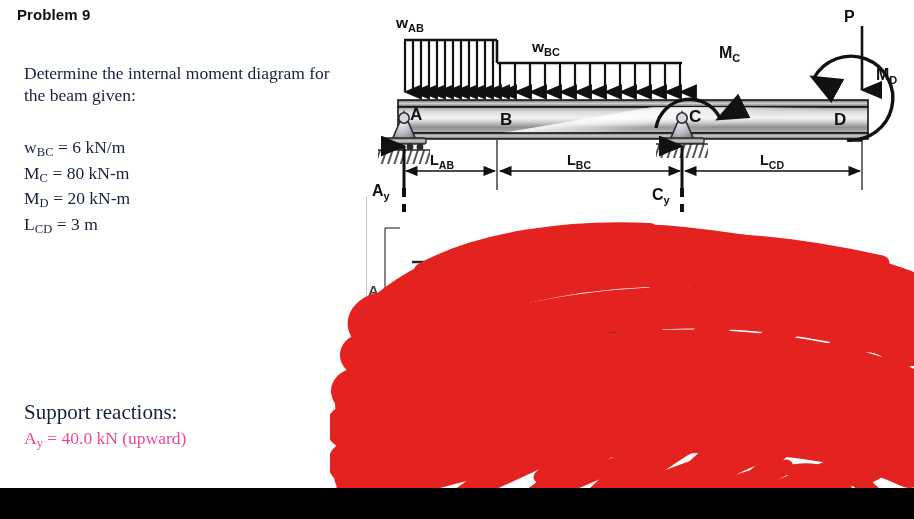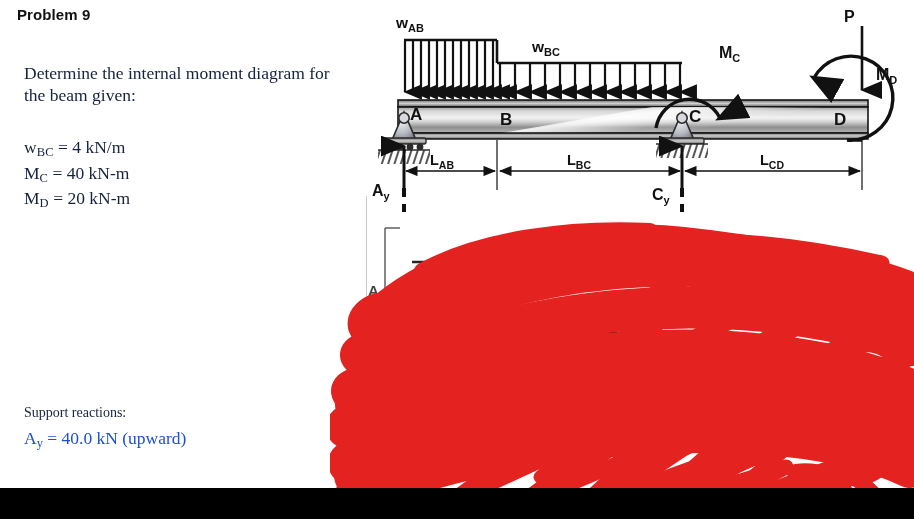--- a/index.html
+++ b/index.html
@@ -24,22 +24,22 @@
     font-weight:bold;font-size:15px;color:#111;letter-spacing:0.1px;
   }
   .prompt{
     position:absolute;left:24px;top:62px;width:310px;
     font-size:17.5px;color:#16213c;line-height:1.26;
   }
   .givens{position:absolute;left:24px;top:135px;width:320px;}
   .g-line{font-size:17.5px;color:#16213c;height:25.5px;line-height:25.5px;white-space:nowrap;}
   .g-line sub{font-size:12.5px;vertical-align:baseline;position:relative;top:3px;letter-spacing:0.2px;}
   .reactions{position:absolute;left:24px;top:400px;width:320px;}
-  .r-head{font-size:14px;color:#16213c;height:25.5px;line-height:25.5px;}
-  .r-line{font-size:17.5px;color:#1d4ed8;height:25.5px;line-height:25.5px;white-space:nowrap;}
+  .r-head{font-size:21px;color:#16213c;height:25.5px;line-height:25.5px;}
+  .r-line{font-size:17.5px;color:#ec4899;height:25.5px;line-height:25.5px;white-space:nowrap;}
   .r-line sub{font-size:12.5px;vertical-align:baseline;position:relative;top:3px;}
 
   
   .figure{position:absolute;left:352px;top:0px;width:562px;height:488px;}
   .fig-svg{position:absolute;left:0;top:0;}
 
   
   .scribble{position:absolute;left:330px;top:205px;width:584px;height:314px;pointer-events:none;}
 </style>
 </head>
@@ -47,23 +47,24 @@
 
 <div class="page">
 
   <div class="left-panel">
 
     <div class="prob-title">Problem 9</div>
 
     <div class="prompt">Determine the internal moment diagram for the beam given:</div>
 
     <div class="givens">
-      <div class="g-line"><span>w</span><sub>BC</sub> <span>= 4 kN/m</span></div>
-      <div class="g-line"><span>M</span><sub>C</sub> <span>= 40 kN-m</span></div>
+      <div class="g-line"><span>w</span><sub>BC</sub> <span>= 6 kN/m</span></div>
+      <div class="g-line"><span>M</span><sub>C</sub> <span>= 80 kN-m</span></div>
       <div class="g-line"><span>M</span><sub>D</sub> <span>= 20 kN-m</span></div>
+      <div class="g-line"><span>L</span><sub>CD</sub> <span>= 3 m</span></div>
     </div>
 
     <div class="reactions">
       <div class="r-head">Support reactions:</div>
       <div class="r-line"><span>A</span><sub>y</sub> <span>= 40.0 kN (upward)</span></div>
     </div>
   </div>
 
   <div class="divider"></div>
 

